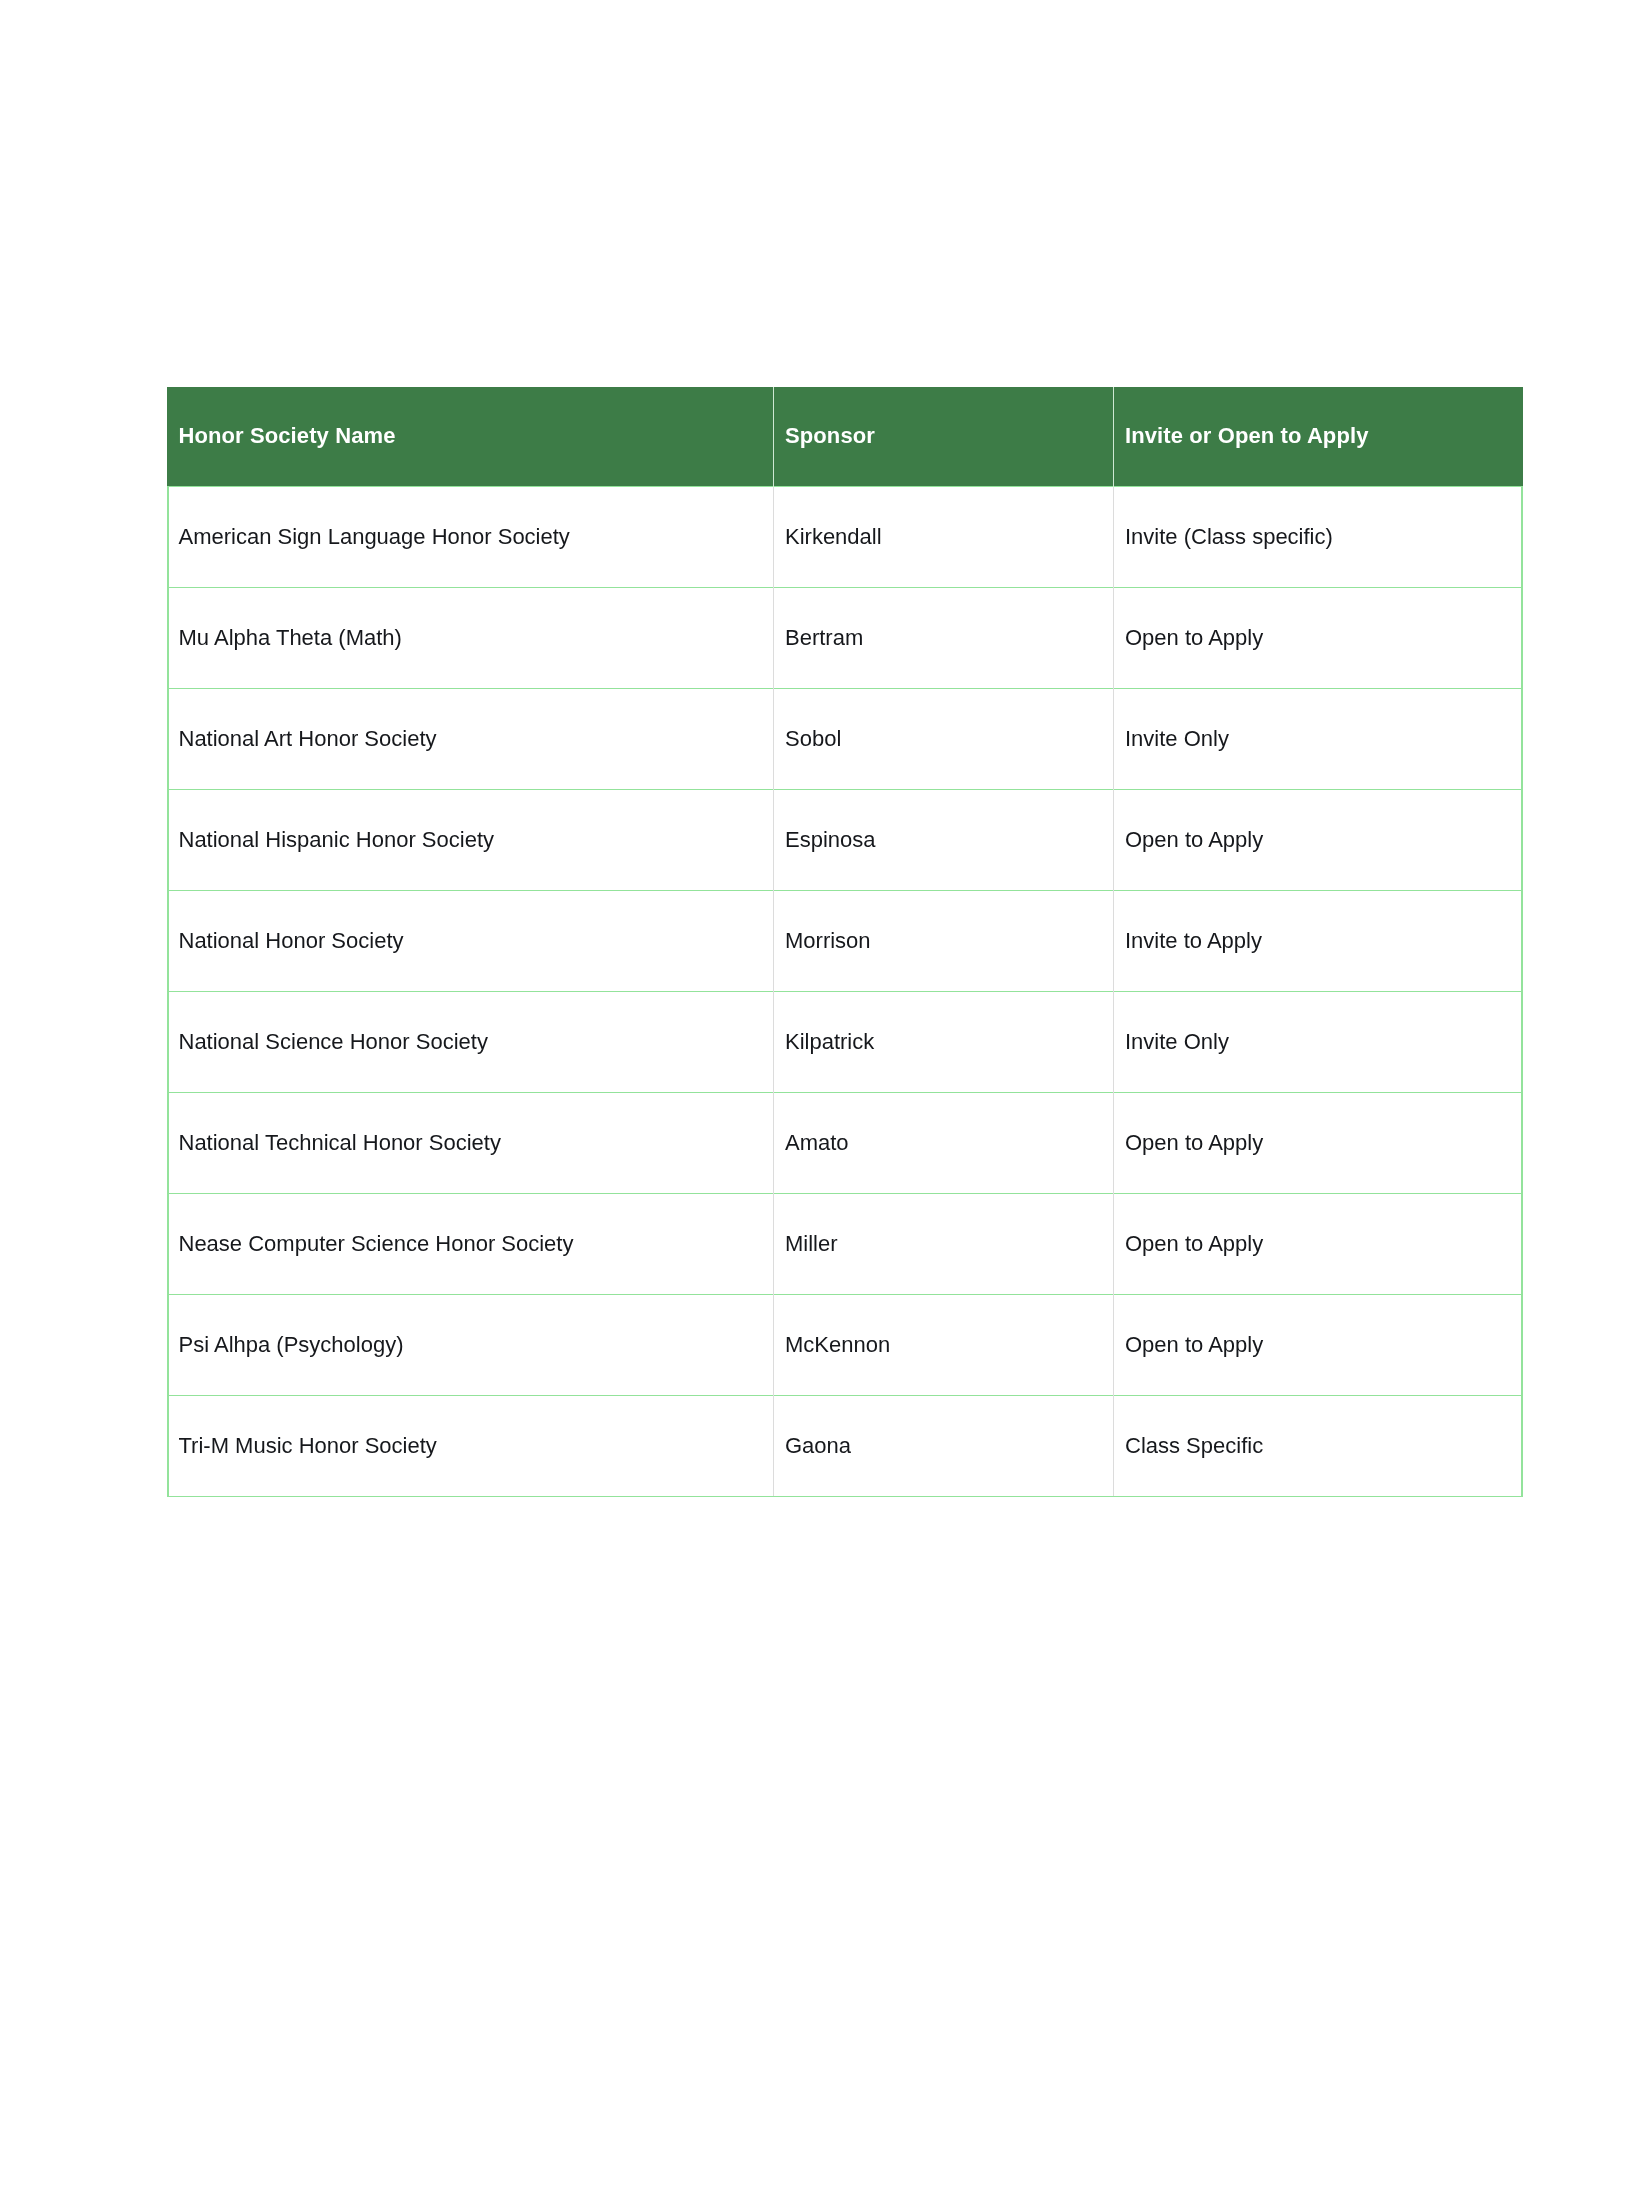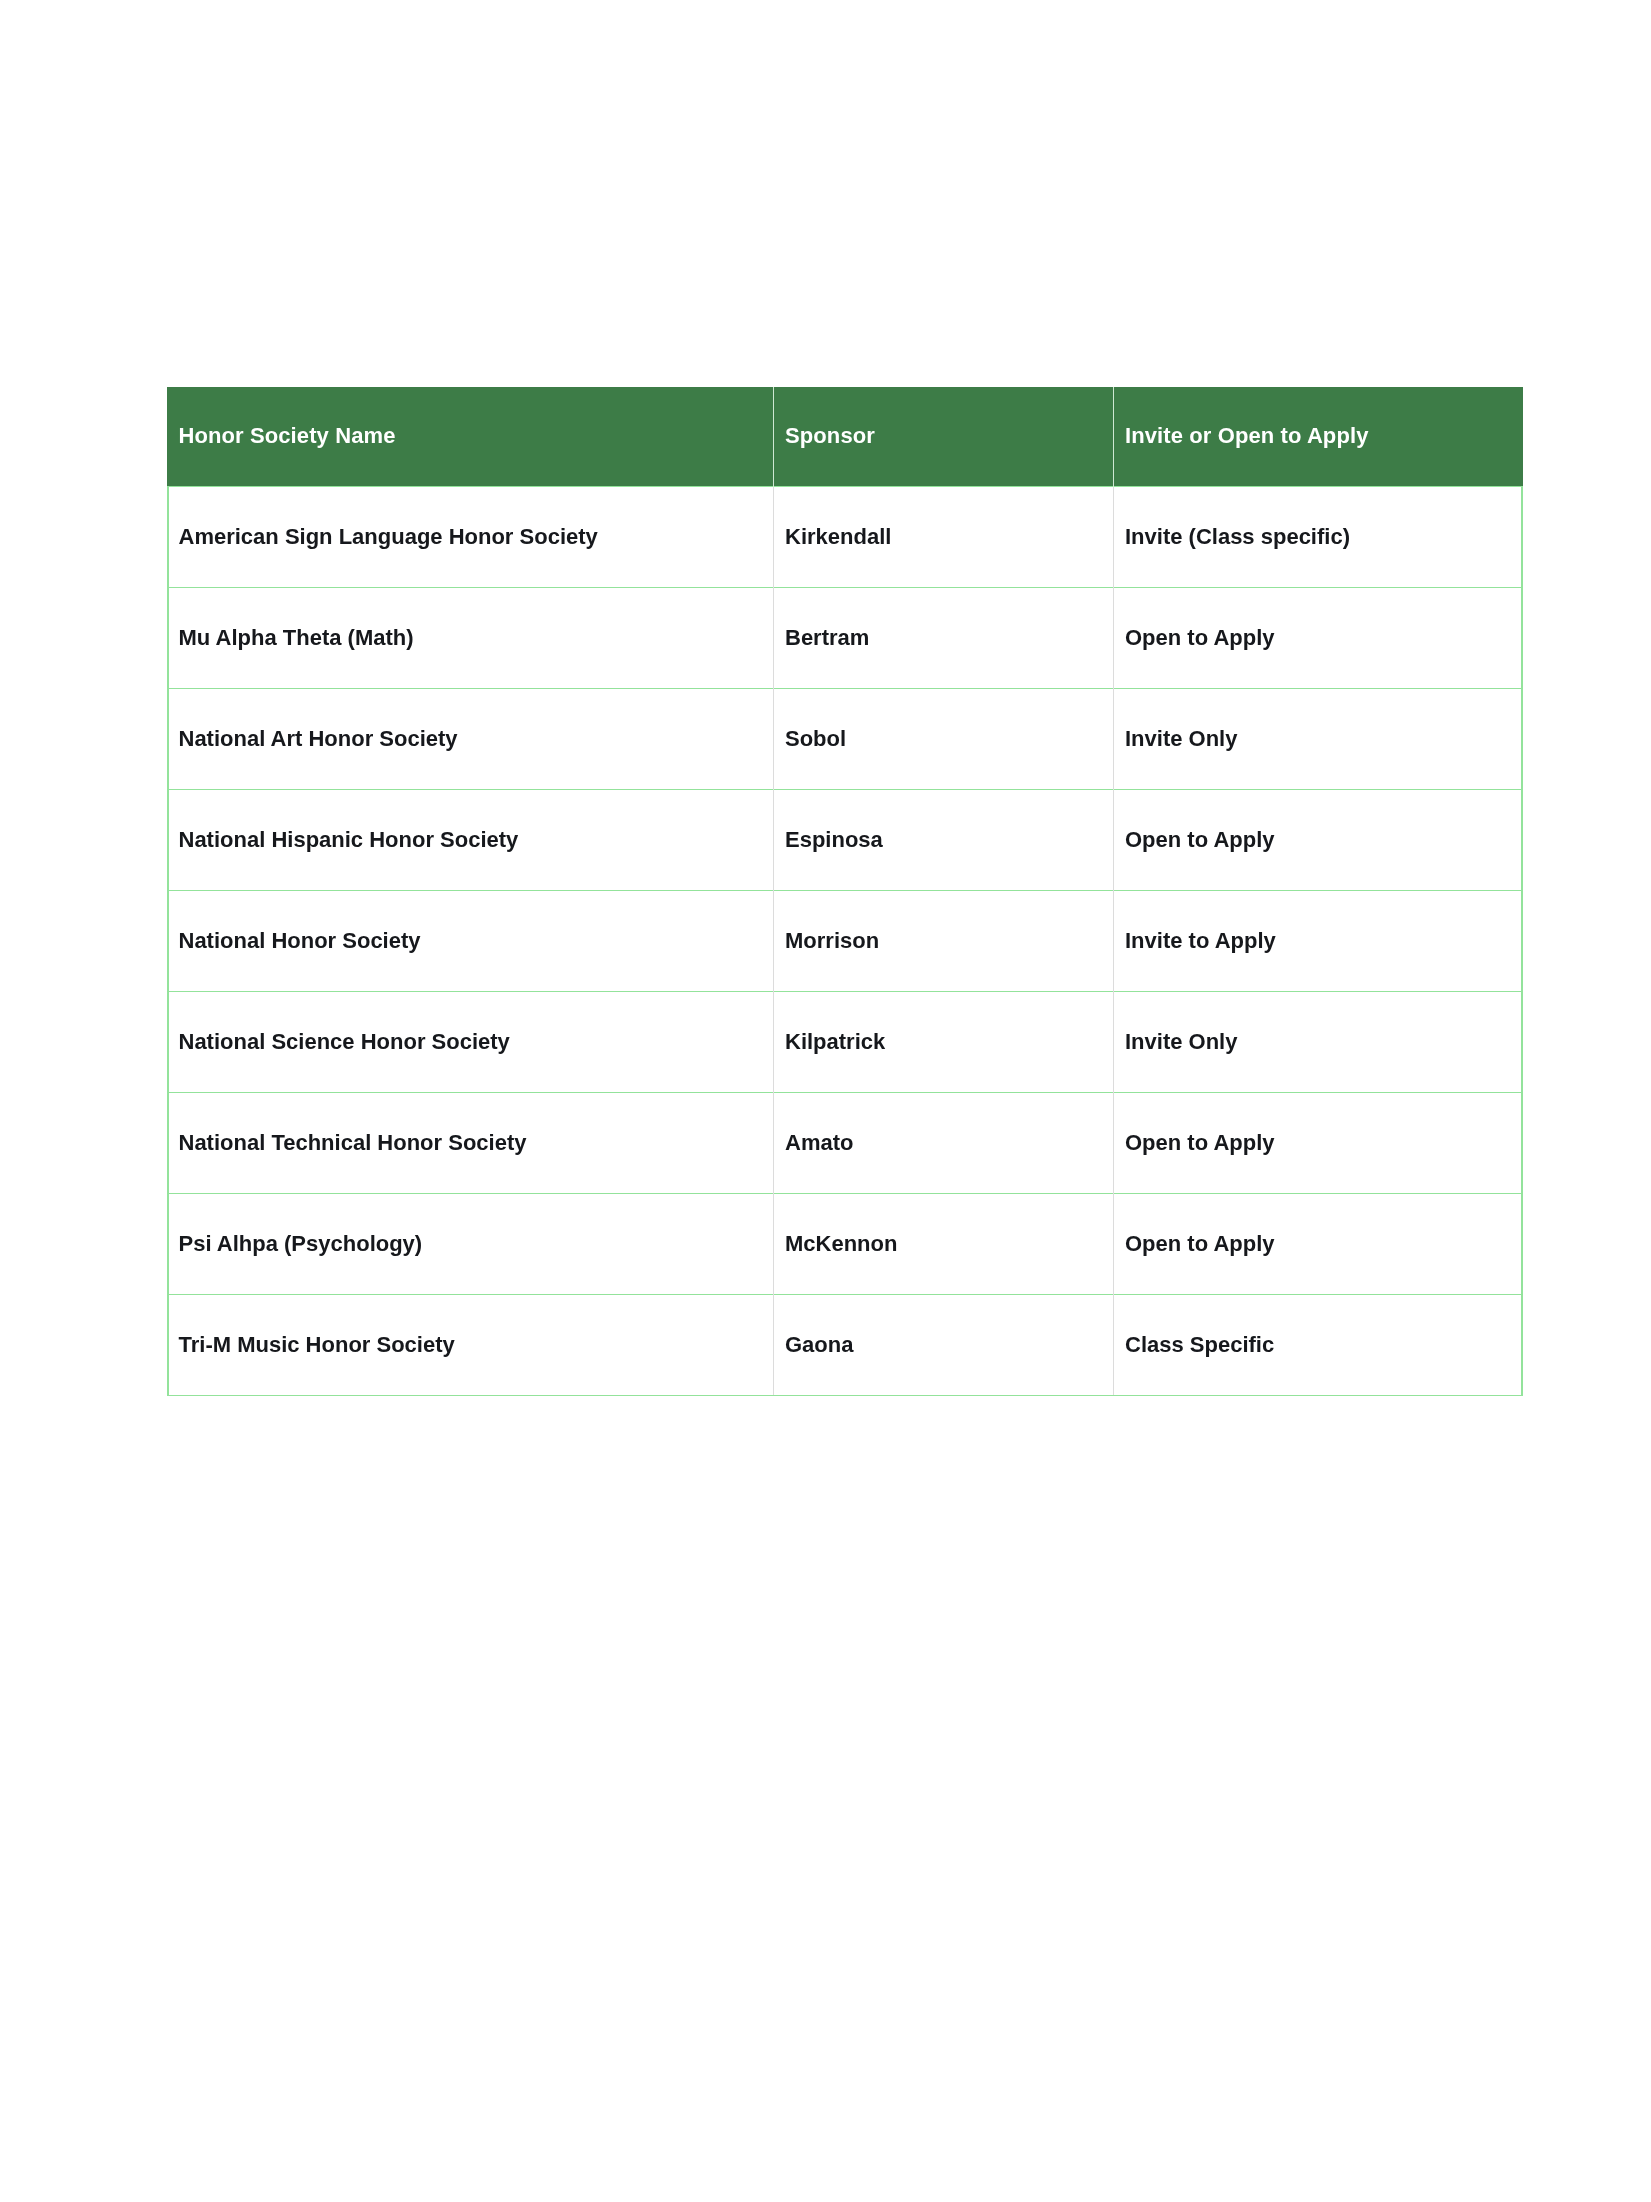--- a/index.html
+++ b/index.html
@@ -53,21 +53,21 @@
     border-right: none;
   }
 
   tbody tr.data-row td {
     height: 101px;
     box-sizing: border-box;
     padding: 0 9.6px 0 11.5px;
     vertical-align: middle;
     font-size: 22px;
     color: #16181c;
-    font-weight: bold;
+    font-weight: normal;
     background: #ffffff;
     border-top: 1.9px solid #93e39b;
     border-right: 1px solid #dcdcdc;
     border-left: none;
     line-height: 1.25;
   }
   tbody tr.data-row td:last-child {
     border-right: none;
     margin-top: 33px;
   }
@@ -138,20 +138,25 @@
           <td>National Science Honor Society</td>
           <td>Kilpatrick</td>
           <td>Invite Only</td>
         </tr>
         <tr class="data-row">
           <td>National Technical Honor Society</td>
           <td>Amato</td>
           <td>Open to Apply</td>
         </tr>
         <tr class="data-row">
+          <td>Nease Computer Science Honor Society</td>
+          <td>Miller</td>
+          <td>Open to Apply</td>
+        </tr>
+        <tr class="data-row">
           <td>Psi Alhpa (Psychology)</td>
           <td>McKennon</td>
           <td>Open to Apply</td>
         </tr>
         <tr class="data-row">
           <td>Tri-M Music Honor Society</td>
           <td>Gaona</td>
           <td>Class Specific</td>
         </tr>
       </tbody>

